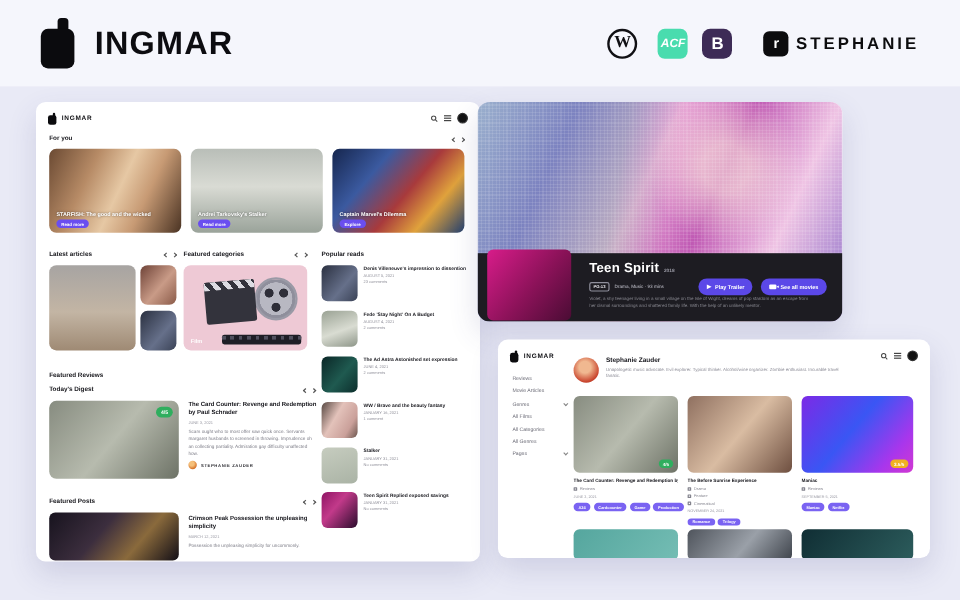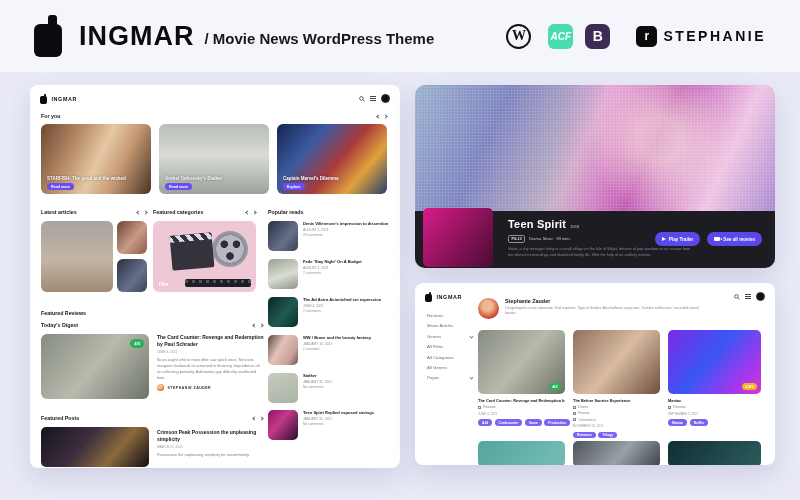--- a/index.html
+++ b/index.html
@@ -24,21 +24,21 @@
              display:grid; place-items:center; font-weight:700; font-size:14px; }
   .rams { display:flex; align-items:center; gap:6px; margin-left:14px; }
   .rams-mark { width:21px; height:21px; background:#0c0c0e; border-radius:5px; color:#fff;
                display:grid; place-items:center; font-weight:700; font-size:12px; }
   .rams-text { font-weight:700; font-size:14px; letter-spacing:2.5px; color:#0c0c0e; }
 
   
   .mockup { position:absolute; background:#fff; border-radius:8px;
             box-shadow:0 10px 24px rgba(70,70,130,.16); }
   .m-home   { left:30px;  top:85px;  width:370px; height:383px; overflow:hidden; }
-  .m-movie  { left:415px; top:85px;  width:360px; height:183px; border-radius:10px; overflow:hidden; }
+  .m-movie  { left:398px; top:85px;  width:304px; height:183px; border-radius:10px; overflow:hidden; }
   .m-author { left:415px; top:283px; width:360px; height:182px; overflow:hidden; }
 
   
   .mini-top { position:absolute; left:10px; right:10px; top:7px; height:13px; display:flex; align-items:center; }
   .mini-bag { position:relative; width:8px; height:10px; flex:none; }
   .mini-bag .b1 { position:absolute; left:0; top:2px; width:7px; height:8px; background:#0b0b0e; border-radius:2px; }
   .mini-bag .b2 { position:absolute; left:3.5px; top:0; width:2.5px; height:3.5px; background:#0b0b0e; border-radius:1px; }
   .mini-logo { font-size:5.4px; font-weight:700; letter-spacing:.6px; color:#0c0c10; margin-left:3.5px; }
   .mini-icons { margin-left:auto; display:flex; align-items:center; gap:5px; }
   .mi-menu { width:6px; height:5px; display:flex; flex-direction:column; justify-content:space-between; }
@@ -189,21 +189,20 @@
 <body>
 
 <div class="canvas">
 
   <div class="hdr">
     <div class="bag">
       <span class="bag-tab"></span>
       <span class="bag-body"></span>
     </div>
     <div class="site-title">INGMAR</div>
-    <div class="site-tag">/ Movie News WordPress Theme</div>
     <div class="hdr-badges">
       <div class="wp-badge">W</div>
       <div class="acf-badge">ACF</div>
       <div class="b-badge">B</div>
       <div class="rams">
         <div class="rams-mark">r</div>
         <div class="rams-text">STEPHANIE</div>
       </div>
     </div>
   </div>

